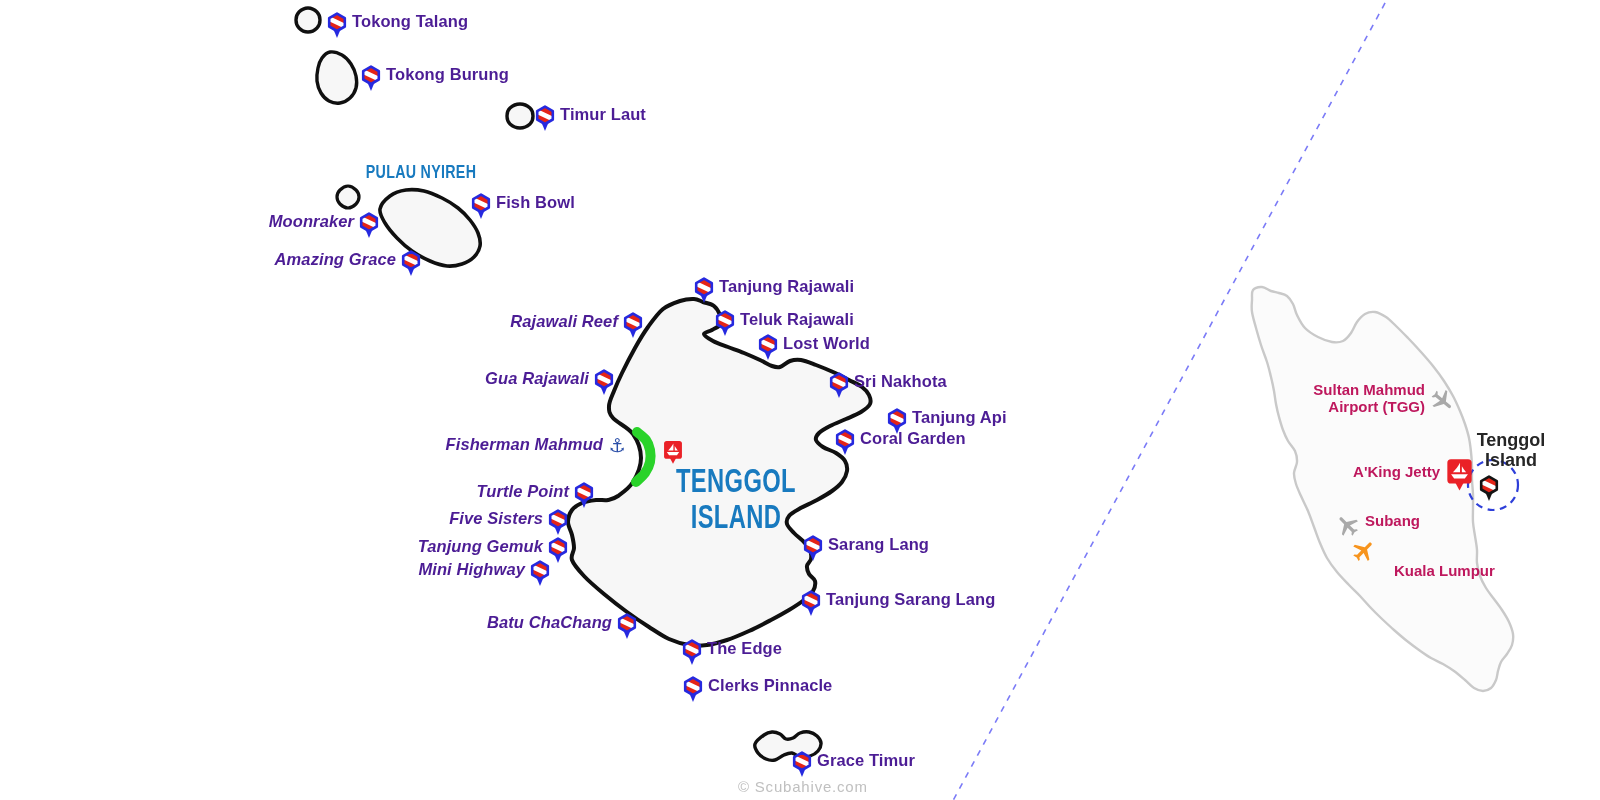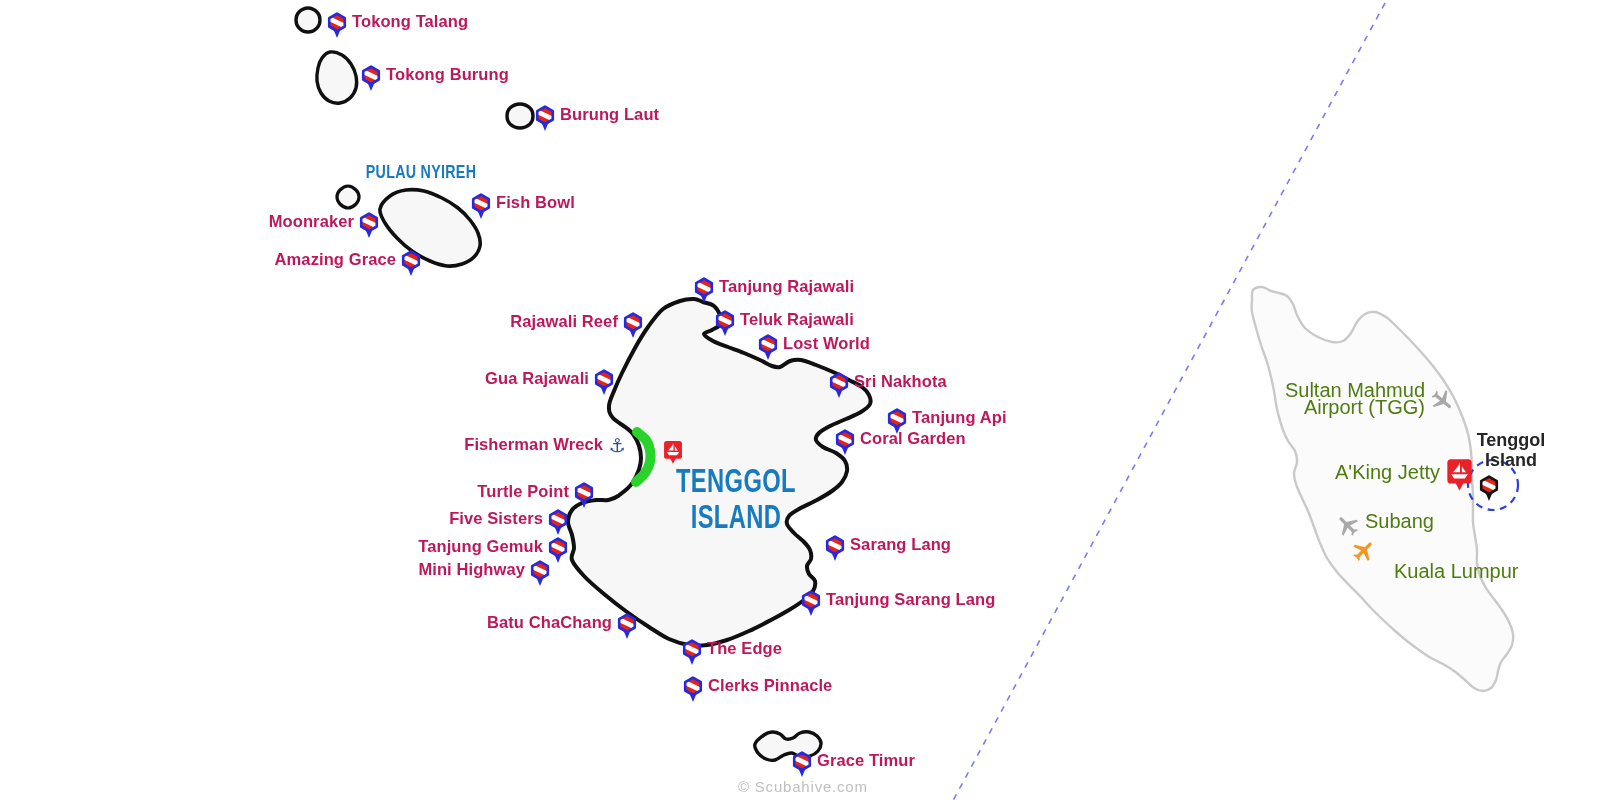--- a/index.html
+++ b/index.html
@@ -3,34 +3,34 @@
 <meta charset="utf-8">
 <style>
   html,body{margin:0;padding:0;background:#ffffff;}
   #stage{position:relative;width:1600px;height:800px;background:#ffffff;overflow:hidden;
          font-family:"Liberation Sans",sans-serif;}
   #map-canvas{position:absolute;left:0;top:0;}
   #sites-layer,#texts-layer{position:absolute;left:0;top:0;width:100%;height:100%;}
   .site{position:absolute;}
   .site svg{display:block;}
   .site-label{position:absolute;top:10px;transform:translateY(-52%);white-space:nowrap;
-              font-weight:700;font-size:16.5px;letter-spacing:.1px;color:#be185d;}
+              font-weight:700;font-size:16.5px;letter-spacing:.1px;color:#4c1d95;}
   .side-right{left:calc(100% + 4px);}
-  .side-left{right:calc(100% + 4px);}
+  .side-left{right:calc(100% + 4px);font-style:italic;}
   .anchor-glyph{font-family:"DejaVu Sans",sans-serif;font-size:19px;line-height:24px;
                 color:#2b4fa8;font-weight:700;display:block;text-align:center;}
   .txt{position:absolute;white-space:pre-line;}
   .t-center{transform:translate(-50%,-50%);text-align:center;}
   .t-right{transform:translate(-100%,-50%);text-align:right;}
   .t-left{transform:translate(0,-50%);}
   .map-title{font-weight:700;font-size:33px;line-height:36px;color:#187abf;
              transform:translate(-50%,-50%) scaleX(.72);letter-spacing:.5px;text-align:center;white-space:pre;}
   .region-title{font-weight:700;font-size:19px;color:#187abf;
                 transform:translate(-50%,-50%) scaleX(.75);letter-spacing:.4px;white-space:nowrap;}
-  .inset-label{font-size:20px;line-height:16.5px;color:#4d7c0f;}
+  .inset-label{font-size:15px;line-height:16.5px;color:#be185d;font-weight:bold;}
   .inset-island-label{font-weight:700;font-size:18px;line-height:20px;color:#262626;}
   .copyright{font-size:15px;color:#c0c0c0;letter-spacing:.8px;white-space:nowrap;}
   .plane{position:absolute;}
 </style>
 </head>
 <body>
 
 <div id="stage">
 
   <svg id="map-canvas" width="1600" height="800" viewBox="0 0 1600 800">
@@ -85,21 +85,21 @@
     <defs>
             <clipPath id="hc2">
               <path d="M11,1.6 L18.8,6.1 L18.8,14.5 L11,19 L3.2,14.5 L3.2,6.1 Z"></path>
             </clipPath>
           </defs>
     <path d="M7.4,17.2 L11,26 L14.6,17.2 Z" fill="#2629df"></path>
     <path d="M11,1.6 L18.8,6.1 L18.8,14.5 L11,19 L3.2,14.5 L3.2,6.1 Z" fill="#e42417"></path>
     <rect x="-6" y="8" width="34" height="4.8" fill="#ffffff" clip-path="url(#hc2)" transform="rotate(25 11 10.3)"></rect>
     <path d="M11,1.6 L18.8,6.1 L18.8,14.5 L11,19 L3.2,14.5 L3.2,6.1 Z" fill="none" stroke="#2629df" stroke-width="2.6" stroke-linejoin="round"></path>
         </svg>
-        <span class="site-label side-right">Burung Laut</span>
+        <span class="site-label side-right">Timur Laut</span>
       </div>
       <div class="site" style="left: 470px; top: 193px; width: 22px; height: 27px;">
         <svg width="22" height="27" viewBox="0 0 22 27">
     <defs>
             <clipPath id="hc3">
               <path d="M11,1.6 L18.8,6.1 L18.8,14.5 L11,19 L3.2,14.5 L3.2,6.1 Z"></path>
             </clipPath>
           </defs>
     <path d="M7.4,17.2 L11,26 L14.6,17.2 Z" fill="#2629df"></path>
     <path d="M11,1.6 L18.8,6.1 L18.8,14.5 L11,19 L3.2,14.5 L3.2,6.1 Z" fill="#e42417"></path>
@@ -229,21 +229,21 @@
           </defs>
     <path d="M7.4,17.2 L11,26 L14.6,17.2 Z" fill="#2629df"></path>
     <path d="M11,1.6 L18.8,6.1 L18.8,14.5 L11,19 L3.2,14.5 L3.2,6.1 Z" fill="#e42417"></path>
     <rect x="-6" y="8" width="34" height="4.8" fill="#ffffff" clip-path="url(#hc12)" transform="rotate(25 11 10.3)"></rect>
     <path d="M11,1.6 L18.8,6.1 L18.8,14.5 L11,19 L3.2,14.5 L3.2,6.1 Z" fill="none" stroke="#2629df" stroke-width="2.6" stroke-linejoin="round"></path>
         </svg>
         <span class="site-label side-left">Gua Rajawali</span>
       </div>
       <div class="site" style="left: 607px; top: 433px; width: 20px; height: 24px;">
         <span class="anchor-glyph">⚓</span>
-        <span class="site-label side-left" style="top: 12px;">Fisherman Wreck</span>
+        <span class="site-label side-left" style="top: 12px;">Fisherman Mahmud</span>
       </div>
       <div class="site" style="left: 834px; top: 429px; width: 22px; height: 27px;">
         <svg width="22" height="27" viewBox="0 0 22 27">
     <defs>
             <clipPath id="hc13">
               <path d="M11,1.6 L18.8,6.1 L18.8,14.5 L11,19 L3.2,14.5 L3.2,6.1 Z"></path>
             </clipPath>
           </defs>
     <path d="M7.4,17.2 L11,26 L14.6,17.2 Z" fill="#2629df"></path>
     <path d="M11,1.6 L18.8,6.1 L18.8,14.5 L11,19 L3.2,14.5 L3.2,6.1 Z" fill="#e42417"></path>
@@ -301,21 +301,21 @@
               <path d="M11,1.6 L18.8,6.1 L18.8,14.5 L11,19 L3.2,14.5 L3.2,6.1 Z"></path>
             </clipPath>
           </defs>
     <path d="M7.4,17.2 L11,26 L14.6,17.2 Z" fill="#2629df"></path>
     <path d="M11,1.6 L18.8,6.1 L18.8,14.5 L11,19 L3.2,14.5 L3.2,6.1 Z" fill="#e42417"></path>
     <rect x="-6" y="8" width="34" height="4.8" fill="#ffffff" clip-path="url(#hc17)" transform="rotate(25 11 10.3)"></rect>
     <path d="M11,1.6 L18.8,6.1 L18.8,14.5 L11,19 L3.2,14.5 L3.2,6.1 Z" fill="none" stroke="#2629df" stroke-width="2.6" stroke-linejoin="round"></path>
         </svg>
         <span class="site-label side-left">Mini Highway</span>
       </div>
-      <div class="site" style="left: 824px; top: 535px; width: 22px; height: 27px; text-align: center;">
+      <div class="site" style="left: 802px; top: 535px; width: 22px; height: 27px; text-align: center;">
         <svg width="22" height="27" viewBox="0 0 22 27">
     <defs>
             <clipPath id="hc18">
               <path d="M11,1.6 L18.8,6.1 L18.8,14.5 L11,19 L3.2,14.5 L3.2,6.1 Z"></path>
             </clipPath>
           </defs>
     <path d="M7.4,17.2 L11,26 L14.6,17.2 Z" fill="#2629df"></path>
     <path d="M11,1.6 L18.8,6.1 L18.8,14.5 L11,19 L3.2,14.5 L3.2,6.1 Z" fill="#e42417"></path>
     <rect x="-6" y="8" width="34" height="4.8" fill="#ffffff" clip-path="url(#hc18)" transform="rotate(25 11 10.3)"></rect>
     <path d="M11,1.6 L18.8,6.1 L18.8,14.5 L11,19 L3.2,14.5 L3.2,6.1 Z" fill="none" stroke="#2629df" stroke-width="2.6" stroke-linejoin="round"></path>

